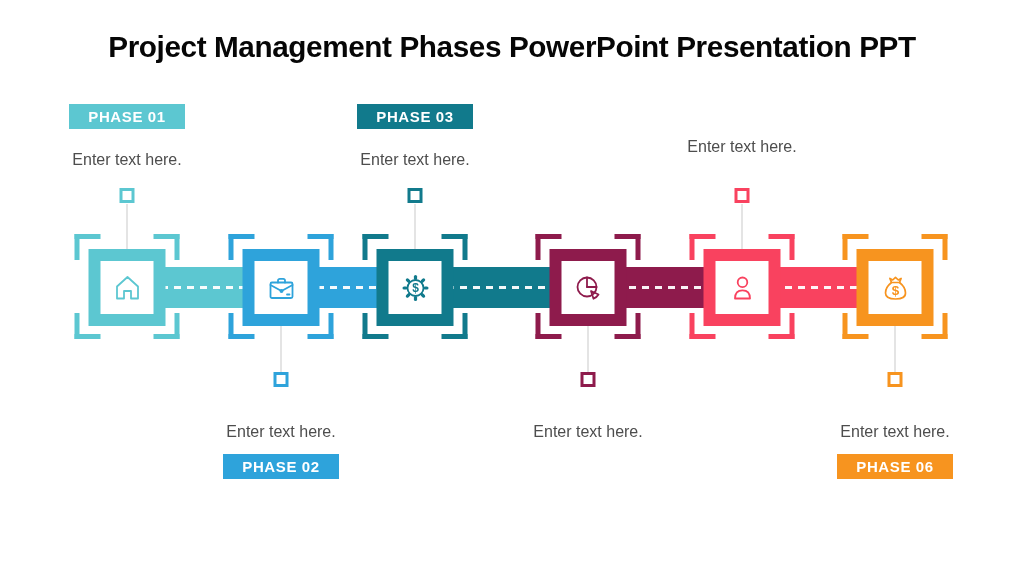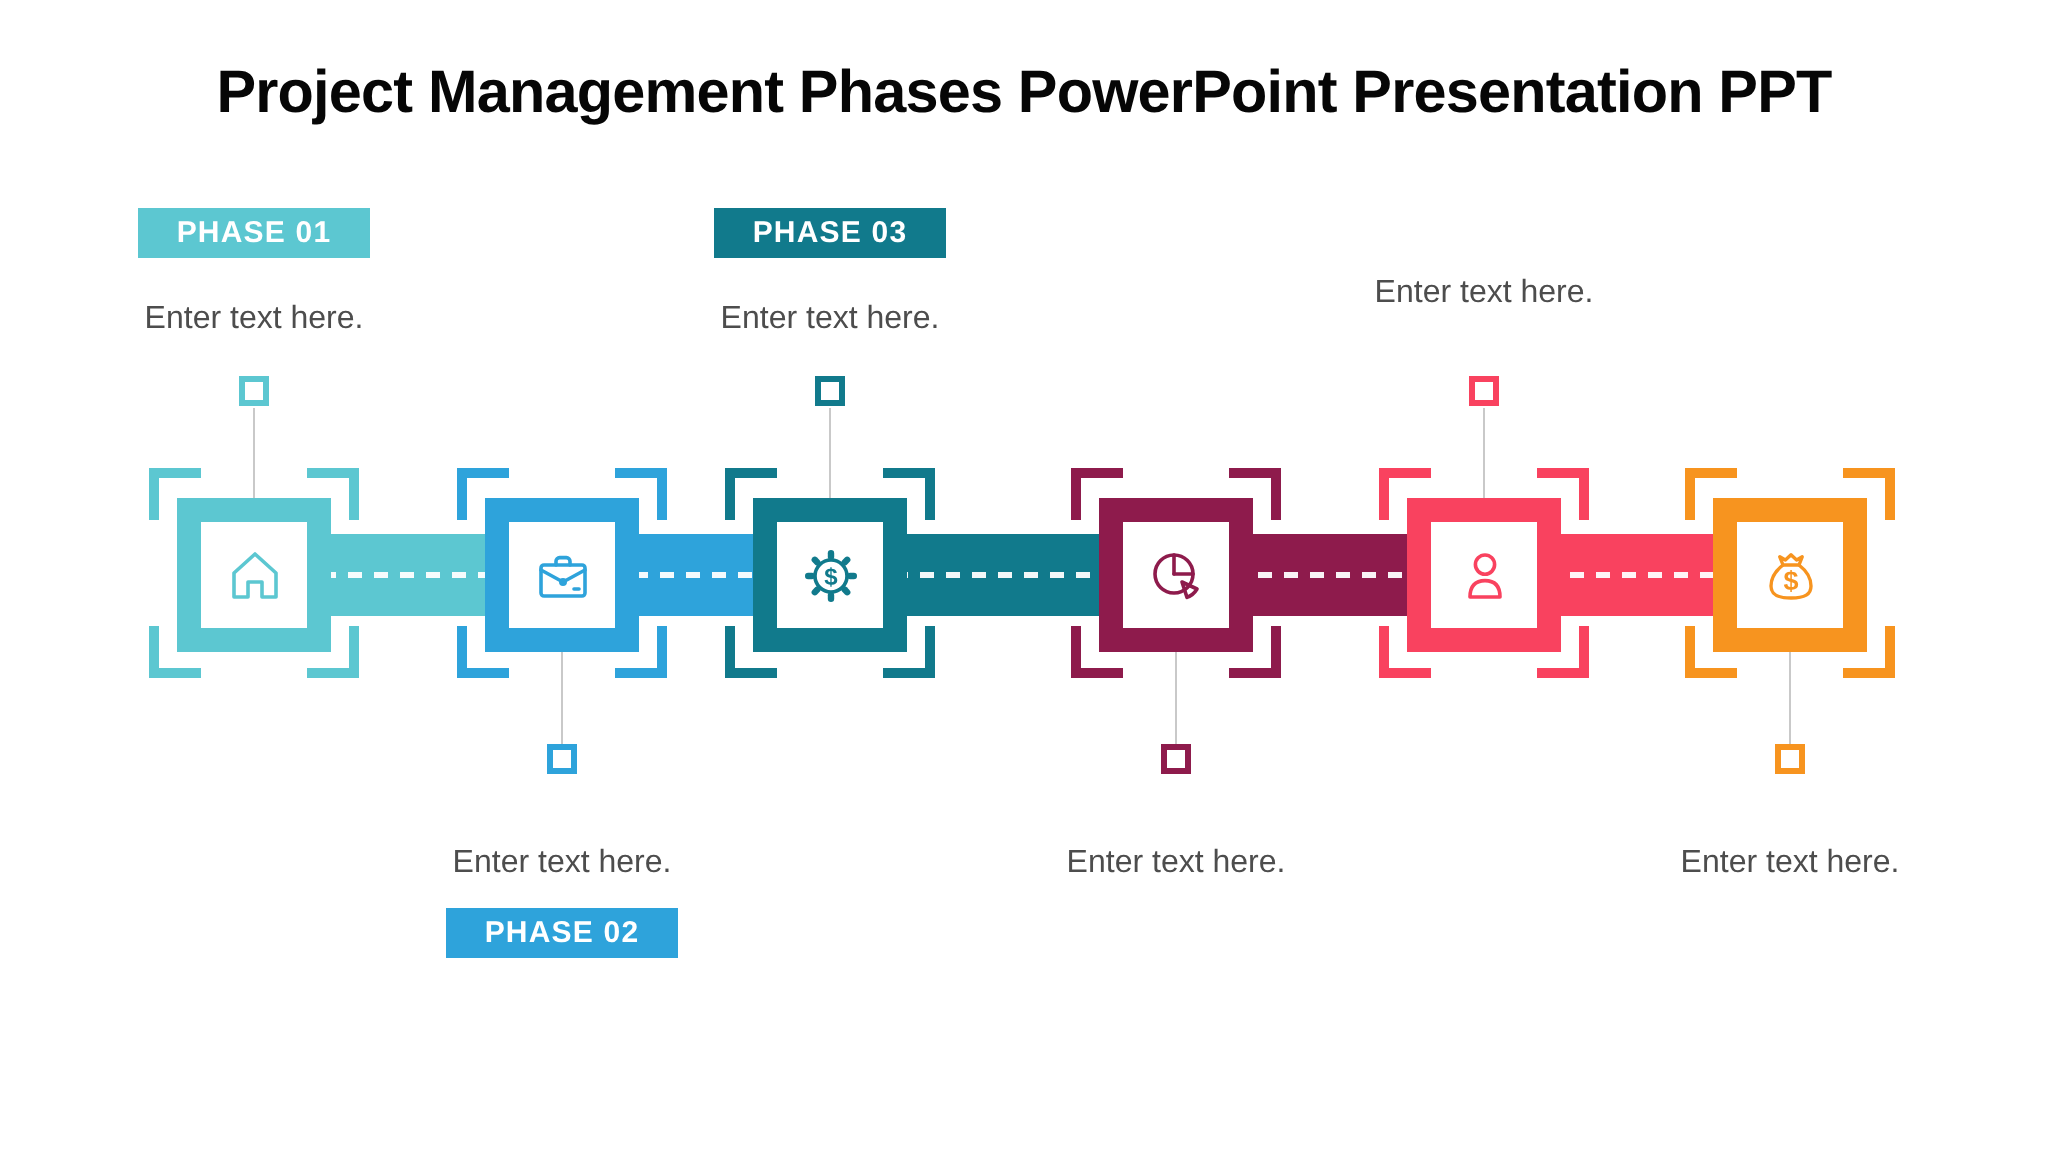--- a/index.html
+++ b/index.html
@@ -176,20 +176,21 @@
       <div class="inner">
         <svg width="36" height="36" viewBox="0 0 36 36" fill="none" stroke="currentColor" stroke-width="1.8" stroke-linecap="round" stroke-linejoin="round">
           <circle cx="18" cy="12.3" r="4.8"></circle>
           <path d="M10.5 28.5 Q10.5 20.3 18 20.3 Q25.5 20.3 25.5 28.5 Z"></path>
         </svg>
       </div>
     </div>
   </div>
 
   <div class="phase bottom" style="left: 815px; --c: #F7941F;">
+    <div class="badge">PHASE 06</div>
     <div class="ph-text">Enter text here.</div>
     <div class="marker"></div>
     <div class="vline"></div>
     <div class="brk">
         <i class="tl"></i>
         <i class="tr"></i>
         <i class="bl"></i>
         <i class="br"></i>
       </div>
     <div class="box">

